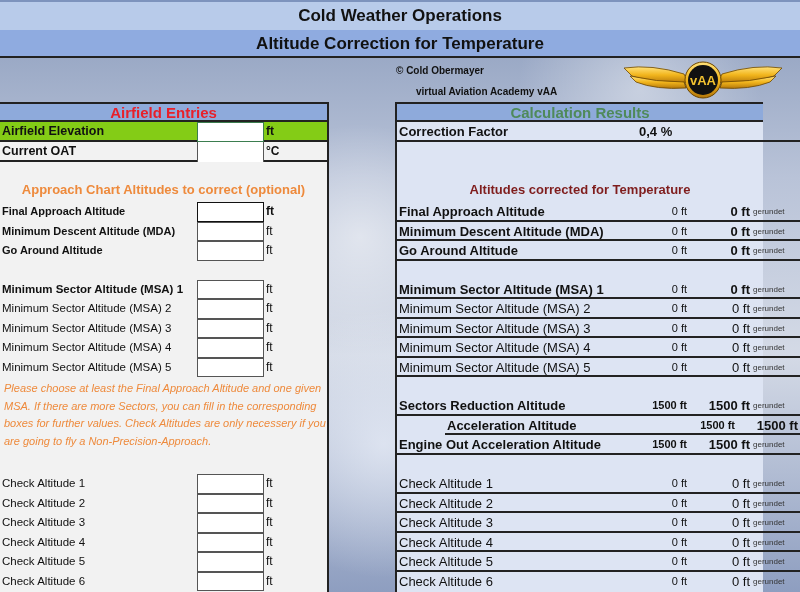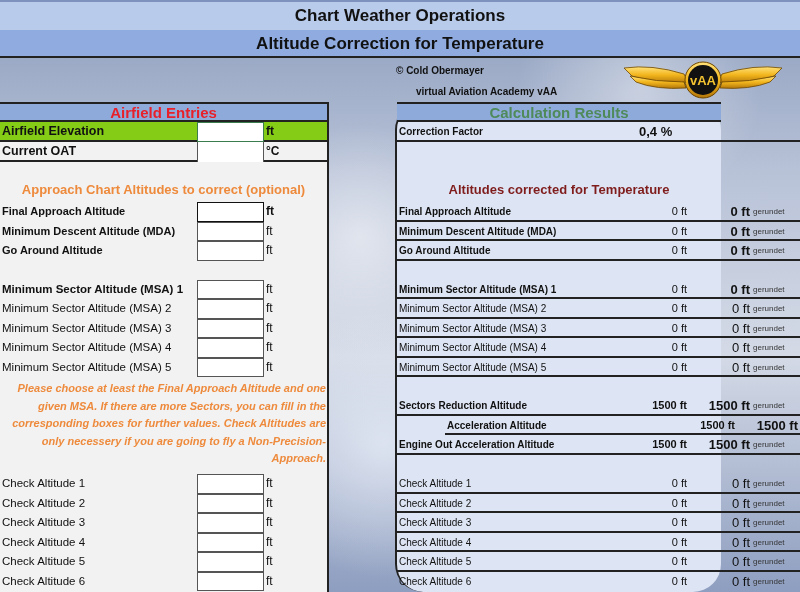--- a/index.html
+++ b/index.html
@@ -25,35 +25,35 @@
     text-align: center; font-weight: bold; font-size: 17px; line-height: 28px; color: #111;
   }
   .credit1 { position: absolute; left: 396px; top: 65px; font-size: 10px; font-weight: bold; color: #111; }
   .credit2 { position: absolute; left: 416px; top: 86px; font-size: 10px; font-weight: bold; color: #111; }
   .logo {
     position: absolute; left: 622px; top: 60px; width: 162px; height: 40px;
   }
 
   .panel { position: absolute; top: 102px; }
   .left-panel { left: 0; width: 329px; height: 490px; background: #f2f2f2; border-right: 2px solid #222; }
-  .right-panel { left: 395px; width: 326px; height: 490px; background: #dde4f3; border-left: 2px solid #222; border-radius: 28px; }
+  .right-panel { left: 395px; width: 368px; height: 490px; background: #dde4f3; border-left: 2px solid #222; }
 
   .panel-header {
     height: 20px; background: #8eaadb; border-top: 2px solid #222; border-bottom: 2px solid #222;
     text-align: center; font-weight: bold; font-size: 15px; line-height: 17px;
   }
   .left-panel .panel-header { color: #e8202a; }
   .right-panel .panel-header { color: #4f8a5a; }
 
   .row { position: absolute; left: 0; height: 19.5px; font-size: 12px; line-height: 19px; white-space: nowrap; }
   .left-panel .row { width: 327px; }
   .right-panel .row { width: 403px; }
   .row.bold .lbl { font-weight: bold; }
   .lbl { position: absolute; left: 2px; top: 0; color: #111; }
-  .right-panel .lbl { left: 2px; font-size: 10px; }
+  .right-panel .lbl { left: 2px; font-size: 13px; }
 
   .inbox {
     position: absolute; left: 197px; top: 0; width: 67px; height: 19.5px;
     background: #fff; border: 1px solid #555;
   }
   .inbox.thick { border: 1.5px solid #111; }
   .inbox.green { border: 1.5px solid #3b7d4f; }
   .unit { position: absolute; left: 266px; top: 0; font-size: 12px; color: #111; }
   .unit.b { font-weight: bold; }
   .sep-bottom { border-bottom: 2px solid #222; }
@@ -62,29 +62,29 @@
   .v1.b { font-weight: bold; font-size: 11px; }
   .v2 { position: absolute; left: 290px; width: 63px; text-align: right; font-size: 13px; color: #111; }
   .v2.b { font-weight: bold; }
   .ger { position: absolute; left: 356px; font-size: 8px; color: #333; }
 
   .section-title { position: absolute; left: 0; width: 100%; text-align: center; font-weight: bold; font-size: 13px; }
   .left-panel .section-title { color: #ee8a3c; }
   .right-panel .section-title { color: #7f1d1d; }
 
   .note {
-    position: absolute; left: 4px; top: 278px; width: 322px; text-align: right;
-    font-style: italic; color: #ee8a3c; font-size: 11px; line-height: 17.5px; font-weight: bold;
+    position: absolute; left: 4px; top: 278px; width: 322px; text-align: left;
+    font-style: italic; color: #ee8a3c; font-size: 11px; line-height: 17.5px;
   }
   .cf-val { position: absolute; left: 242px; font-weight: bold; font-size: 13px; color: #111; }
 </style>
 </head>
 <body>
 
-<div class="title-bar1">Chart Weather Operations</div>
+<div class="title-bar1">Cold Weather Operations</div>
 <div class="title-bar2">Altitude Correction for Temperature</div>
 <div class="credit1">© Cold Obermayer</div>
 <div class="credit2">virtual Aviation Academy vAA</div>
 
 <svg class="logo" viewBox="0 0 162 40">
   <defs>
     <linearGradient id="gold" x1="0" y1="0" x2="0" y2="1">
       <stop offset="0" stop-color="#ffe27a"></stop>
       <stop offset="0.5" stop-color="#f2b51c"></stop>
       <stop offset="1" stop-color="#b5780a"></stop>

